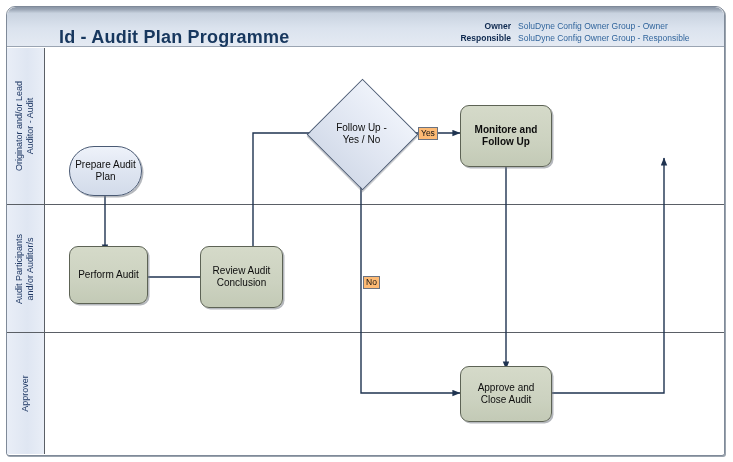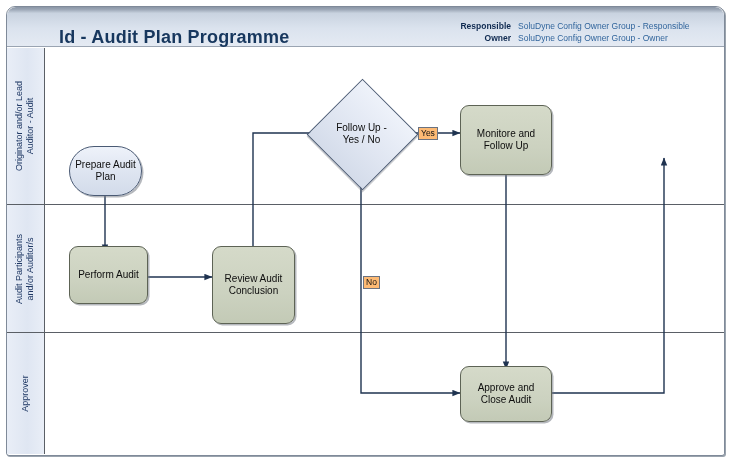--- a/index.html
+++ b/index.html
@@ -93,26 +93,26 @@
 
 <div id="root">
 
   <div class="window-frame"></div>
 
   <div class="titlebar">
     <div class="title-text">Id - Audit Plan Programme</div>
 
     <div class="meta">
       <div class="meta-row">
+        <div class="meta-label">Owner</div>
+        <div class="meta-value">SoluDyne Config Owner Group - Owner</div>
+      </div>
+      <div class="meta-row">
         <div class="meta-label">Responsible</div>
         <div class="meta-value">SoluDyne Config Owner Group - Responsible</div>
-      </div>
-      <div class="meta-row">
-        <div class="meta-label">Owner</div>
-        <div class="meta-value">SoluDyne Config Owner Group - Owner</div>
       </div>
     </div>
   </div>
 
   <div class="canvas">
 
     <div class="lane" style="top:0;height:157px;">
       <div class="lane-head">
         <div class="lane-label">Originator and/or Lead<br>Auditor - Audit</div>
       </div>
@@ -159,30 +159,30 @@
 
     <div class="node node-decision" style="left:316px;top:47px;width:77px;height:77px;">
       <div class="diamond-shape"></div>
       <span class="diamond-text">Follow Up -<br>Yes / No</span>
     </div>
 
     <div class="node node-terminator" style="left:62px;top:98px;width:73px;height:50px;">
       <span>Prepare Audit<br>Plan</span>
     </div>
 
-    <div class="node node-process" style="left:453px;top:57px;width:92px;height:70px;">
+    <div class="node node-process" style="left:453px;top:57px;width:92px;height:62px;font-weight:bold;">
       <span>Monitore and<br>Follow Up</span>
     </div>
 
 
     <div class="node node-process" style="left:62px;top:198px;width:79px;height:58px;">
       <span>Perform Audit</span>
     </div>
 
-    <div class="node node-process" style="left:205px;top:198px;width:83px;height:78px;">
+    <div class="node node-process" style="left:193px;top:198px;width:83px;height:62px;">
       <span>Review Audit<br>Conclusion</span>
     </div>
 
     <div class="node node-process" style="left:453px;top:318px;width:92px;height:56px;">
       <span>Approve and<br>Close Audit</span>
     </div>
 
     <div class="edge-label" style="left:411px;top:79px;">Yes</div>
     <div class="edge-label" style="left:356px;top:228px;">No</div>
 

